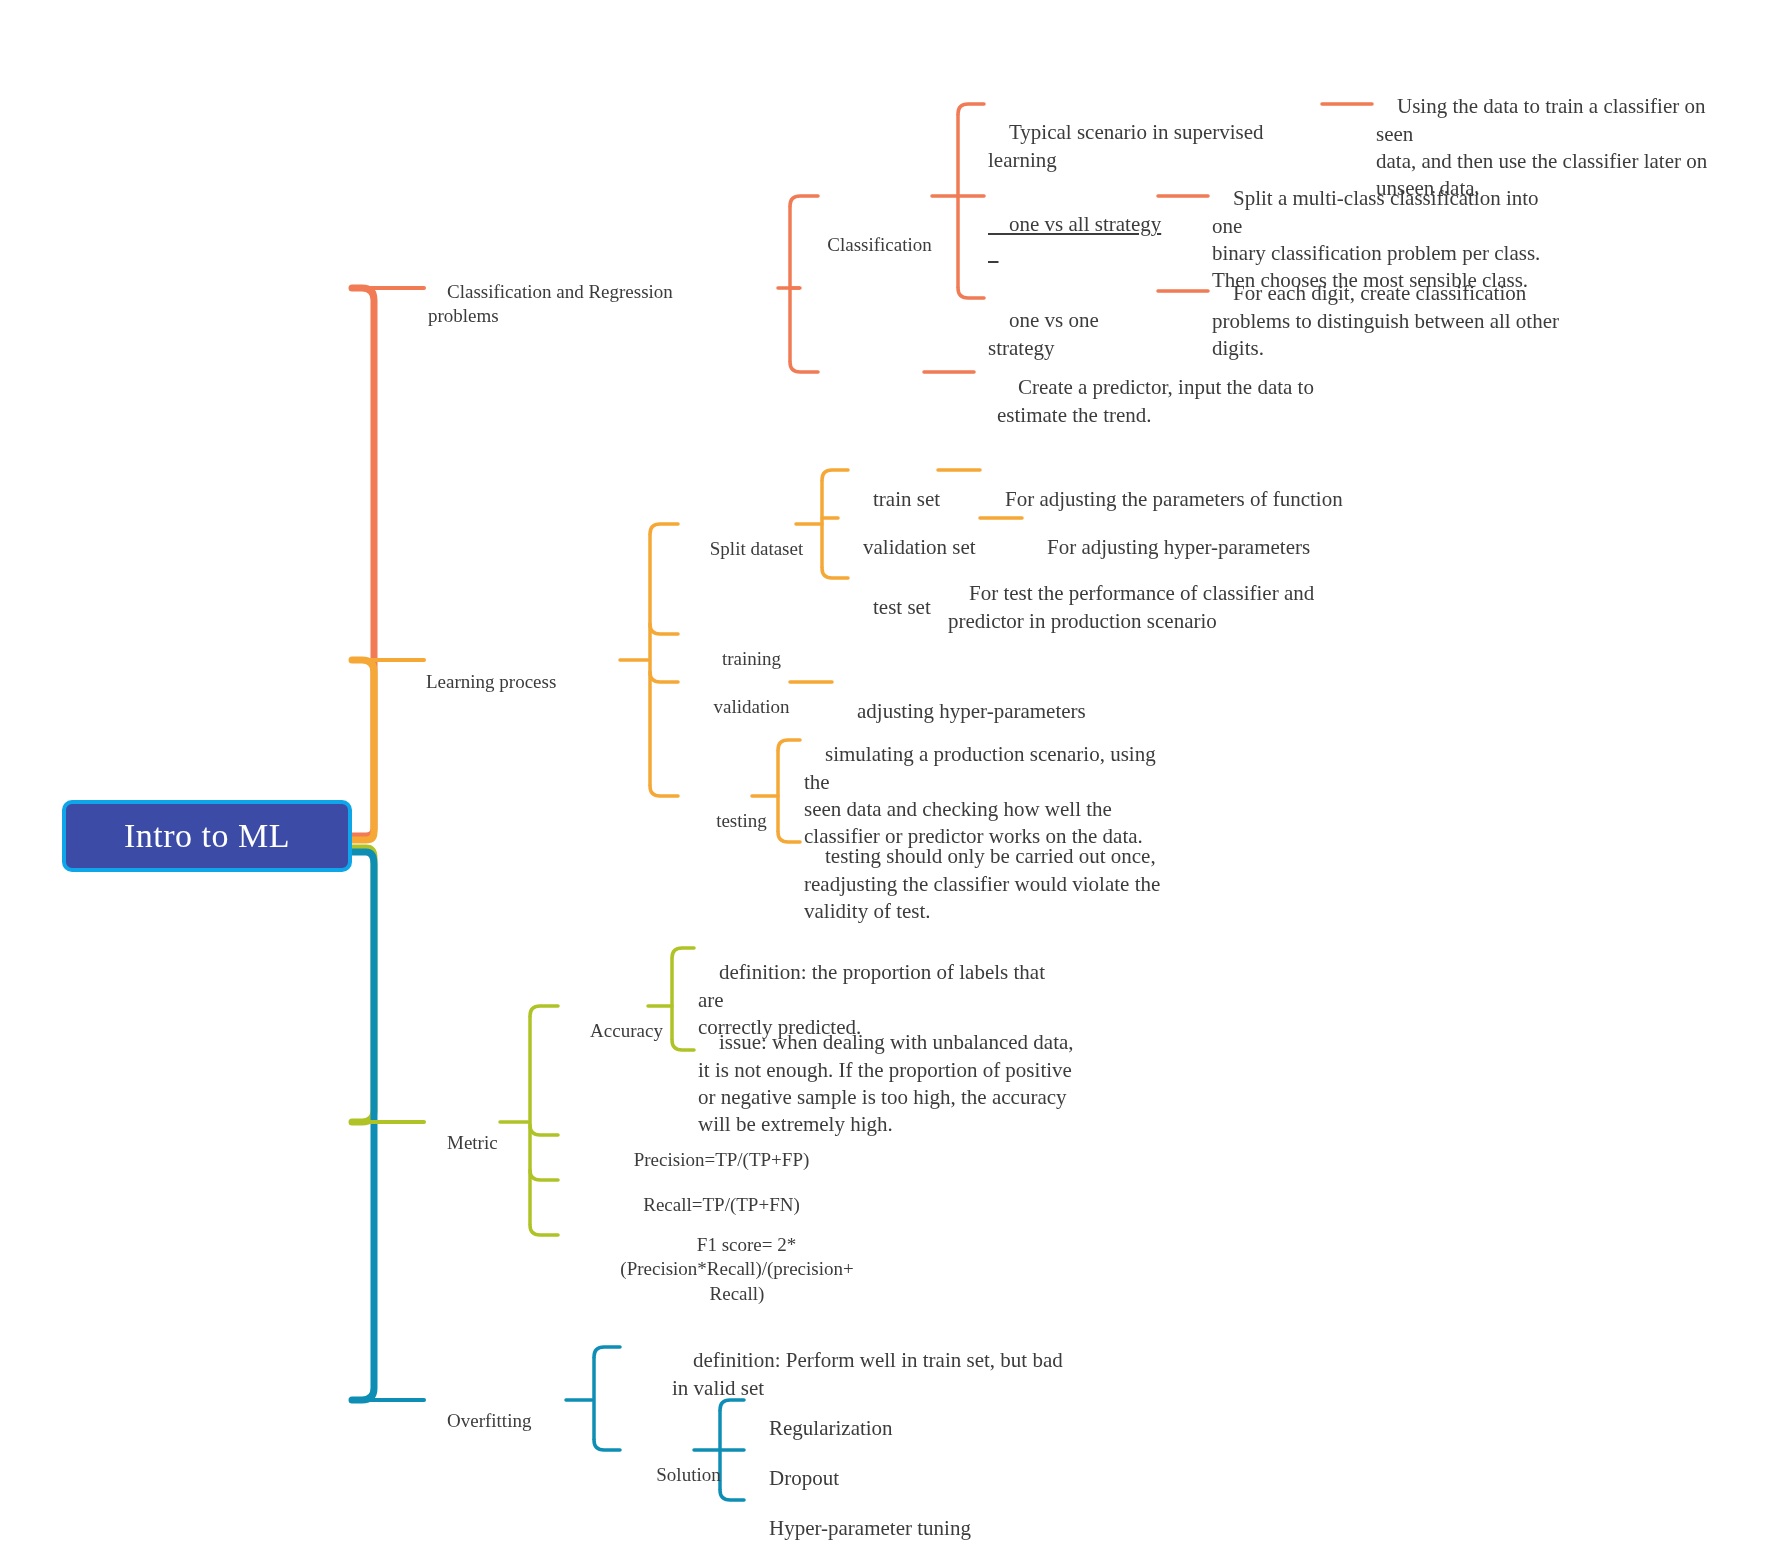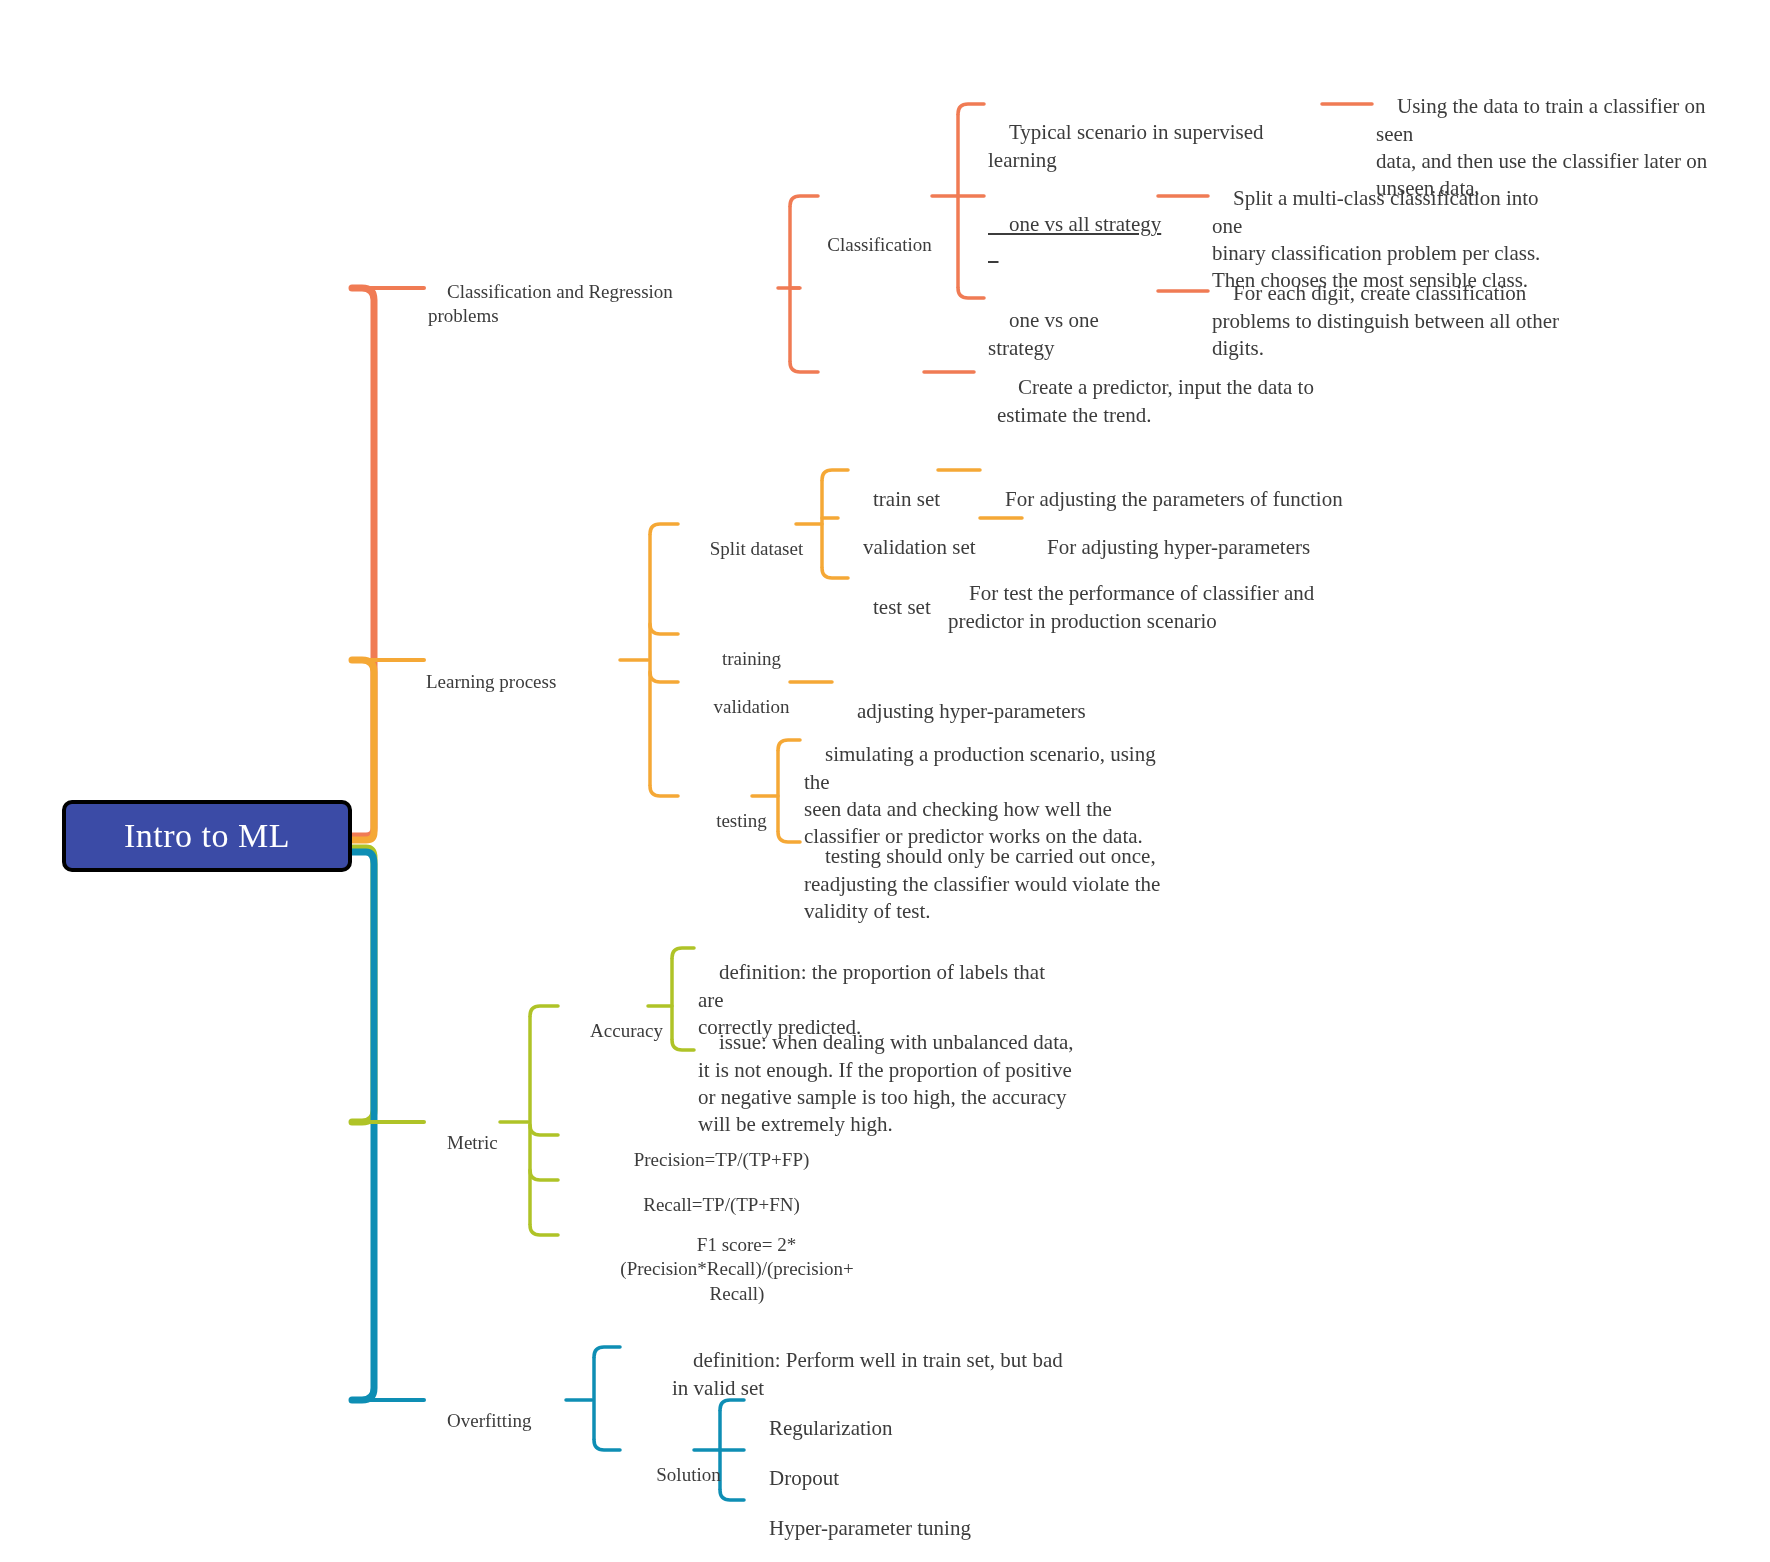--- a/index.html
+++ b/index.html
@@ -28,21 +28,21 @@
   }
   .node {
     position: absolute;
     white-space: pre-wrap;
     line-height: 1.30;
     color: #3c3c3c;
   }
   .root-node {
     position: absolute;
     background: #3B4BA6;
-    border: 4px solid #000000;
+    border: 4px solid #0ea5e9;
     border-radius: 10px;
     color: #ffffff;
     display: flex;
     align-items: center;
     justify-content: center;
     box-sizing: border-box;
     letter-spacing: 0.5px;
   }
   .lvl1 { font-size: 19px; }
   .lvl2 { font-size: 19px; text-align: center; }

